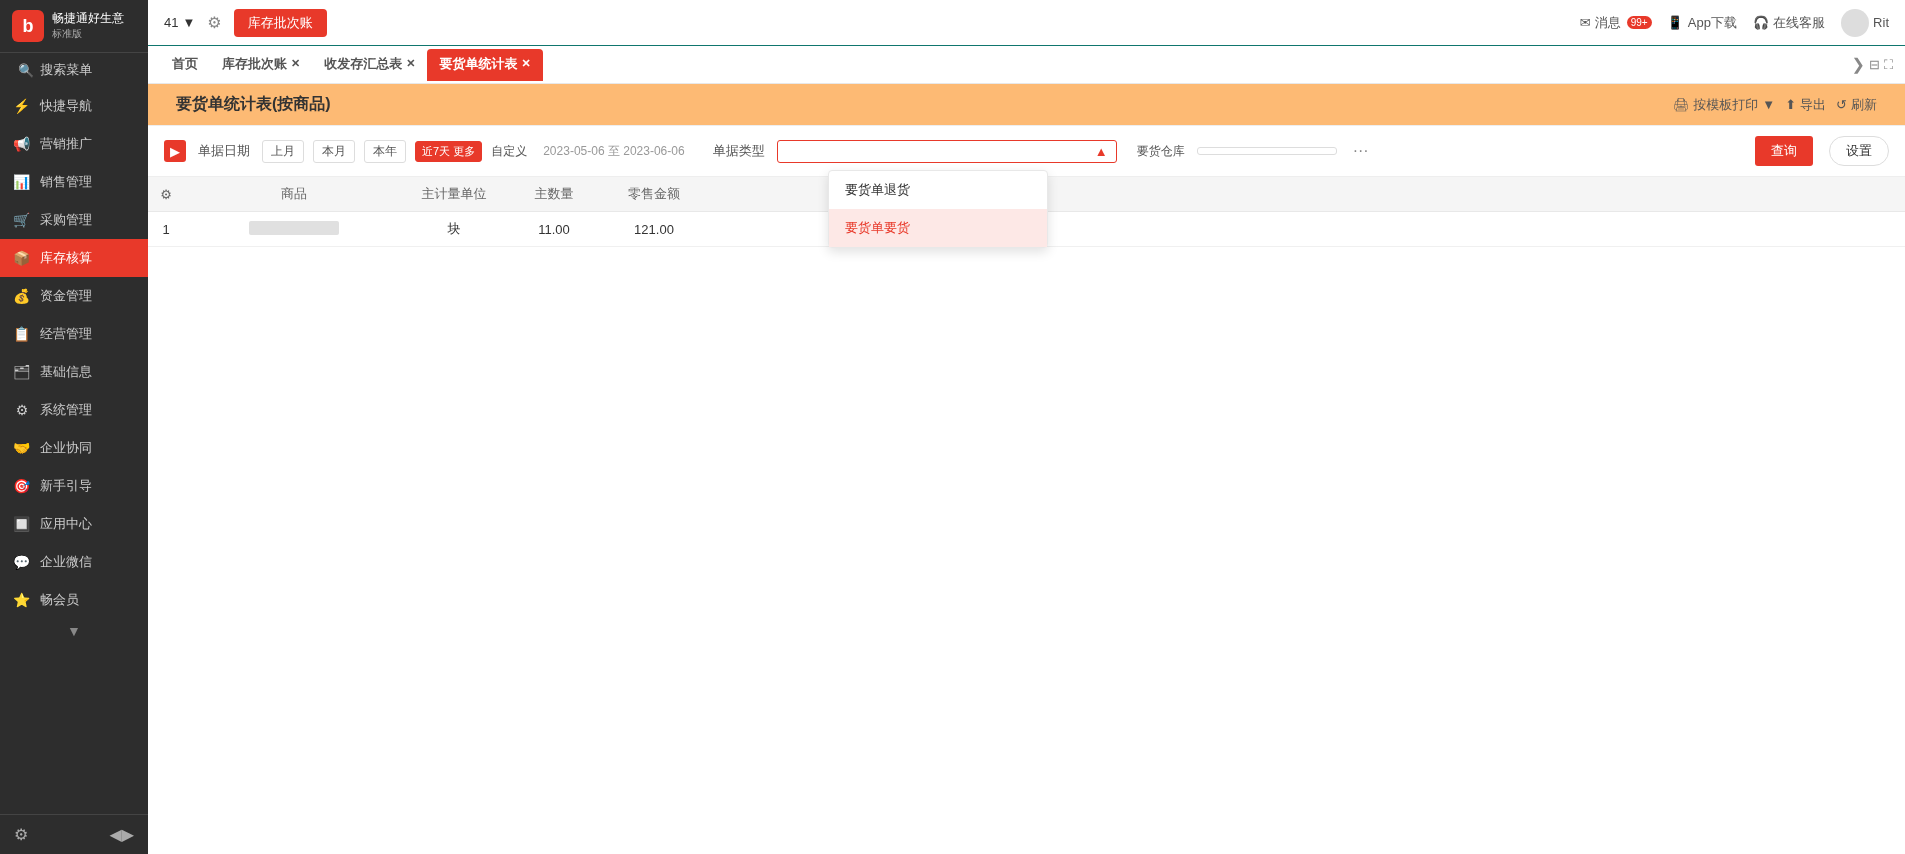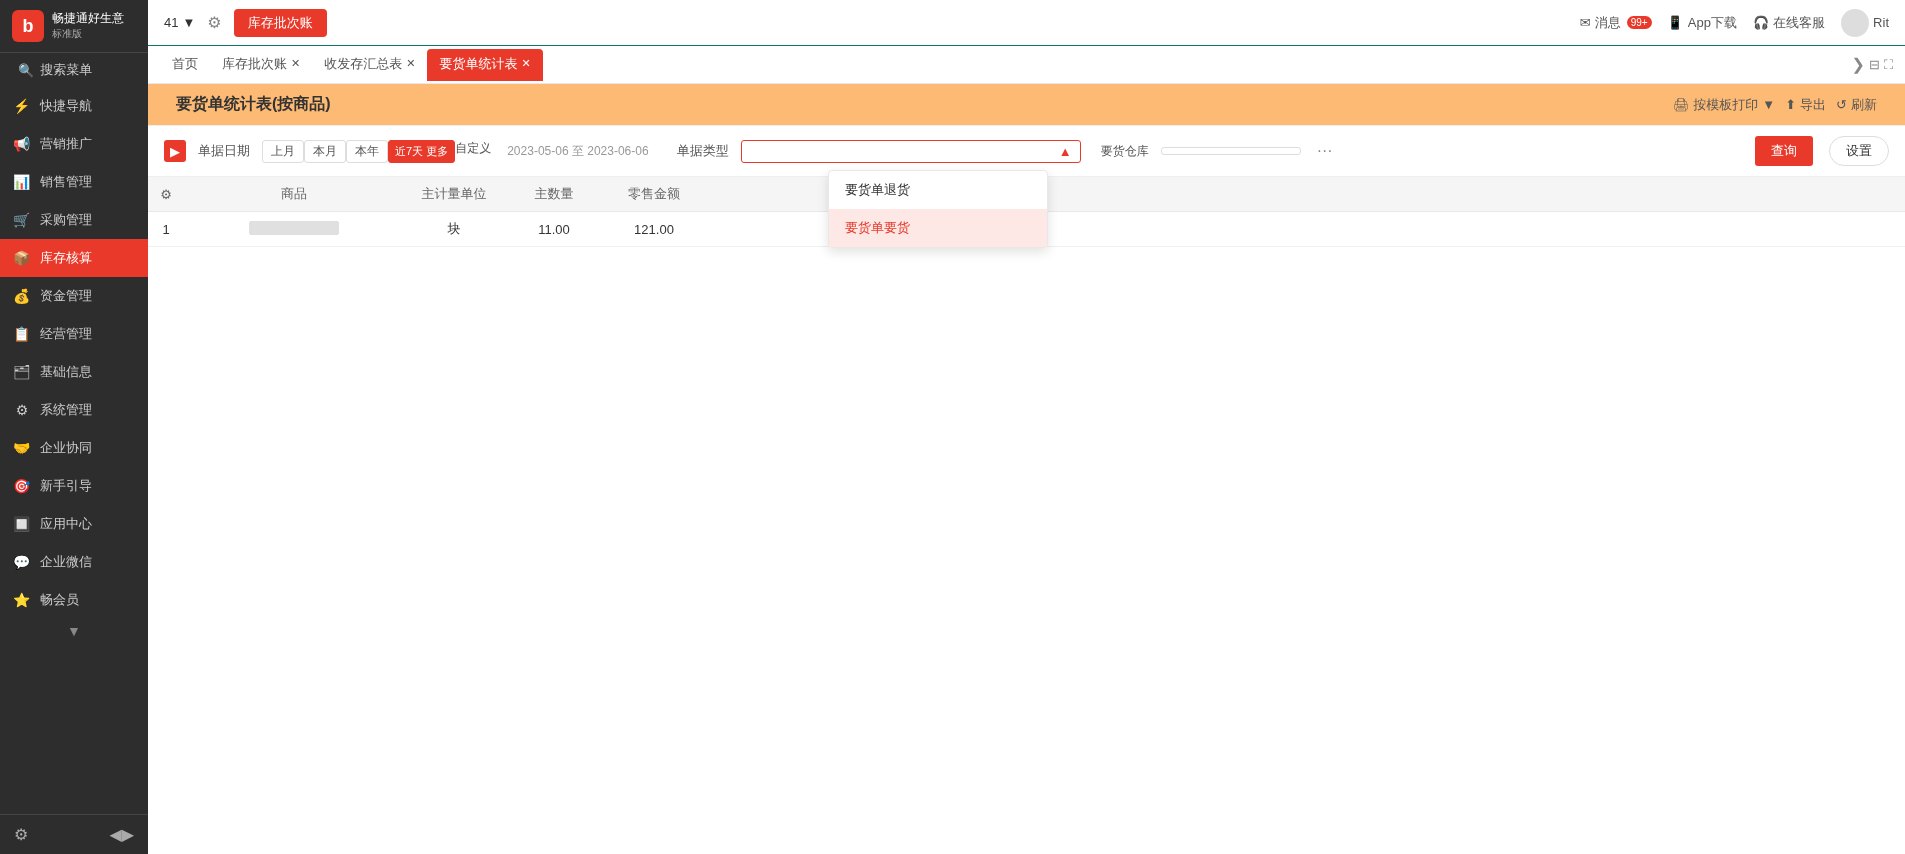--- a/index.html
+++ b/index.html
@@ -130,20 +130,21 @@
       flex-shrink: 0;
     }
     .tab {
       display: flex; align-items: center; gap: 4px;
       padding: 6px 12px;
       cursor: pointer;
       font-size: 13px;
       color: #555;
       border-bottom: 2px solid transparent;
       white-space: nowrap;
+      font-weight: bold;
     }
     .tab.active {
       color: #fff;
       background: #e8392a;
       border-radius: 4px 4px 0 0;
       border-bottom: 2px solid #e8392a;
     }
     .tab-close { font-size: 11px; cursor: pointer; color: inherit; }
     .tab-expand-btn {
       margin-left: auto;
@@ -193,21 +194,21 @@
     }
     .filter-expand-btn {
       width: 22px; height: 22px;
       background: #e8392a;
       color: #fff; border-radius: 3px;
       display: flex; align-items: center; justify-content: center;
       cursor: pointer; font-size: 13px; flex-shrink: 0;
     }
     .filter-label { color: #555; font-size: 13px; white-space: nowrap; }
     .date-shortcuts {
-      display: flex; gap: 0;
+      display: flex; align-items: center; gap: 9px;
     }
     .date-btn {
       padding: 2px 8px;
       border: 1px solid #ddd;
       border-radius: 3px;
       cursor: pointer;
       font-size: 12px;
       background: #fff;
       color: #555;
       font-family: inherit;

